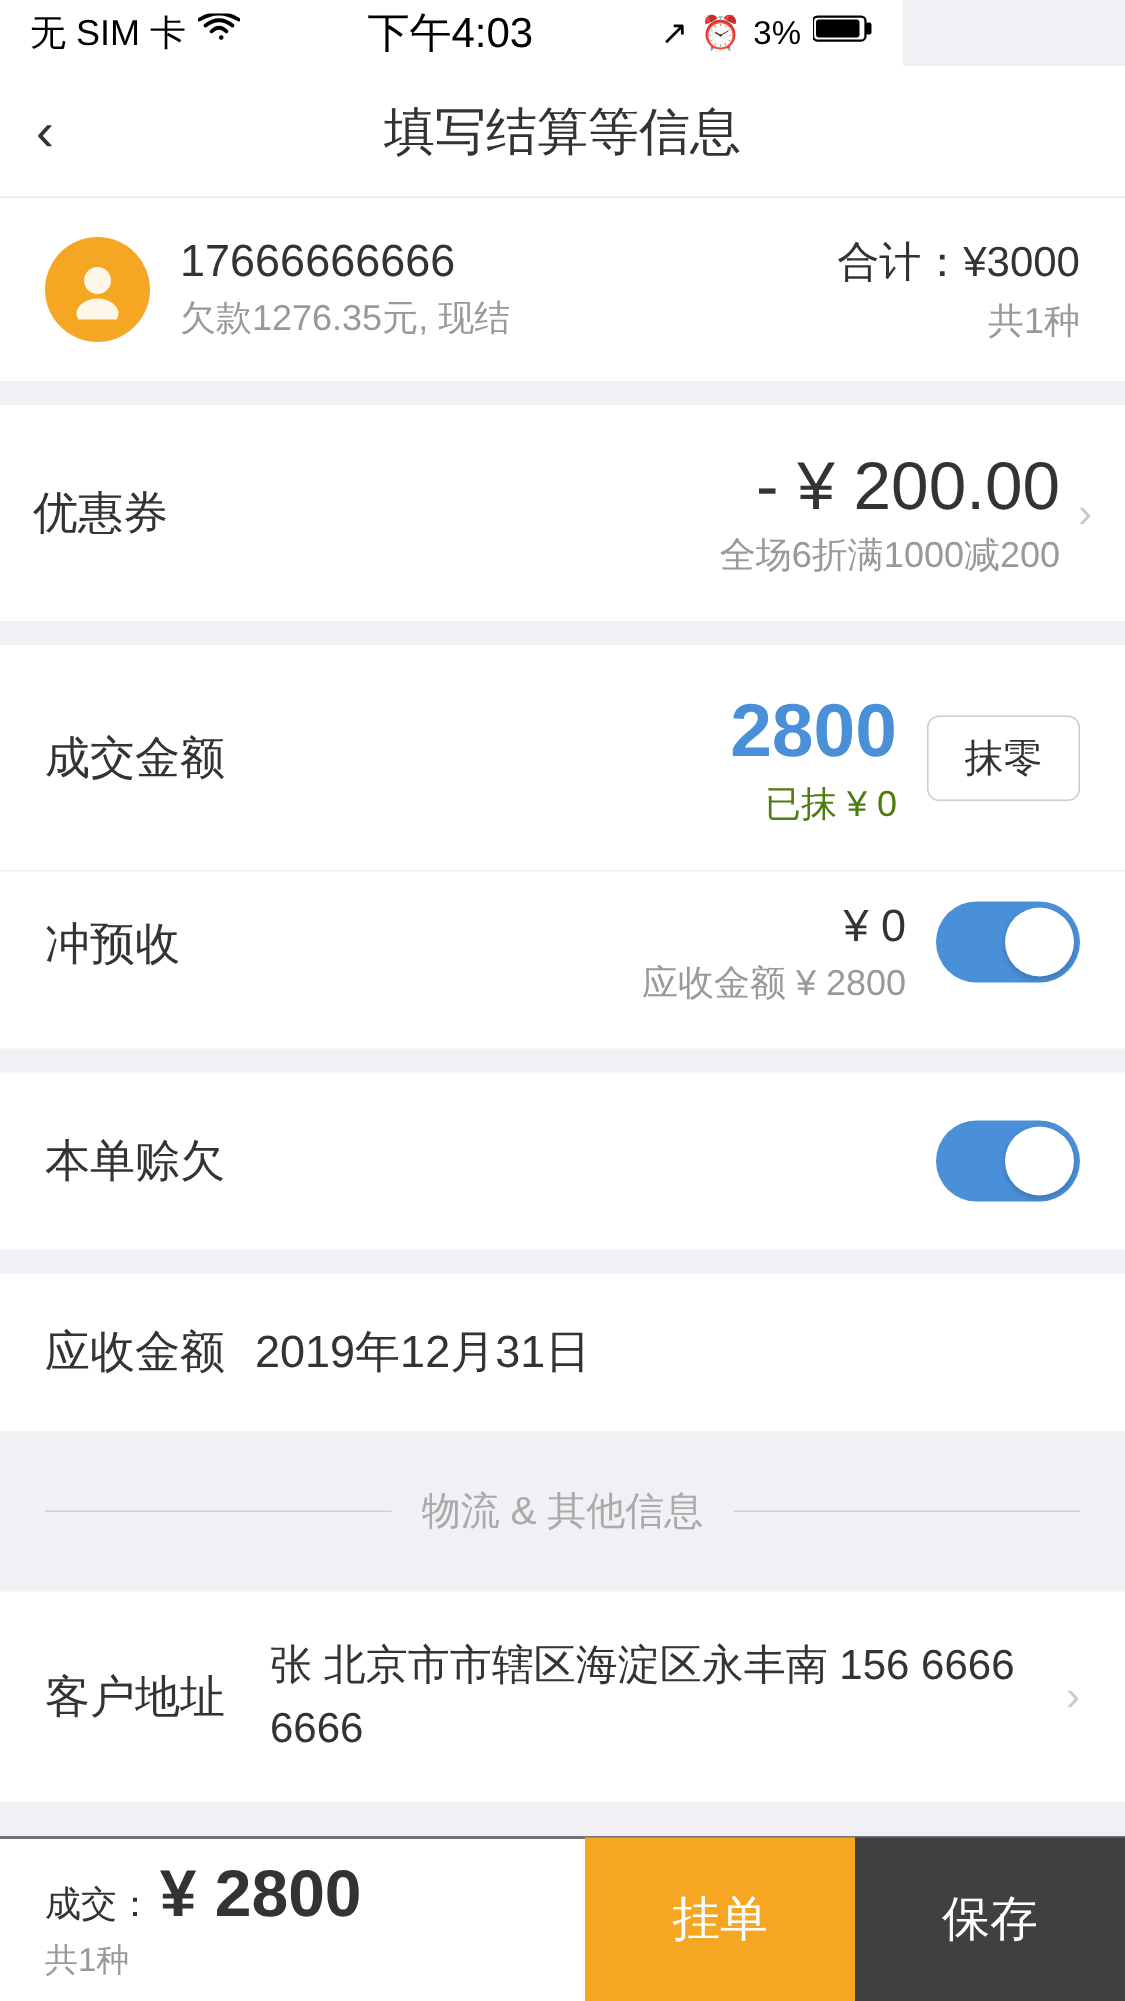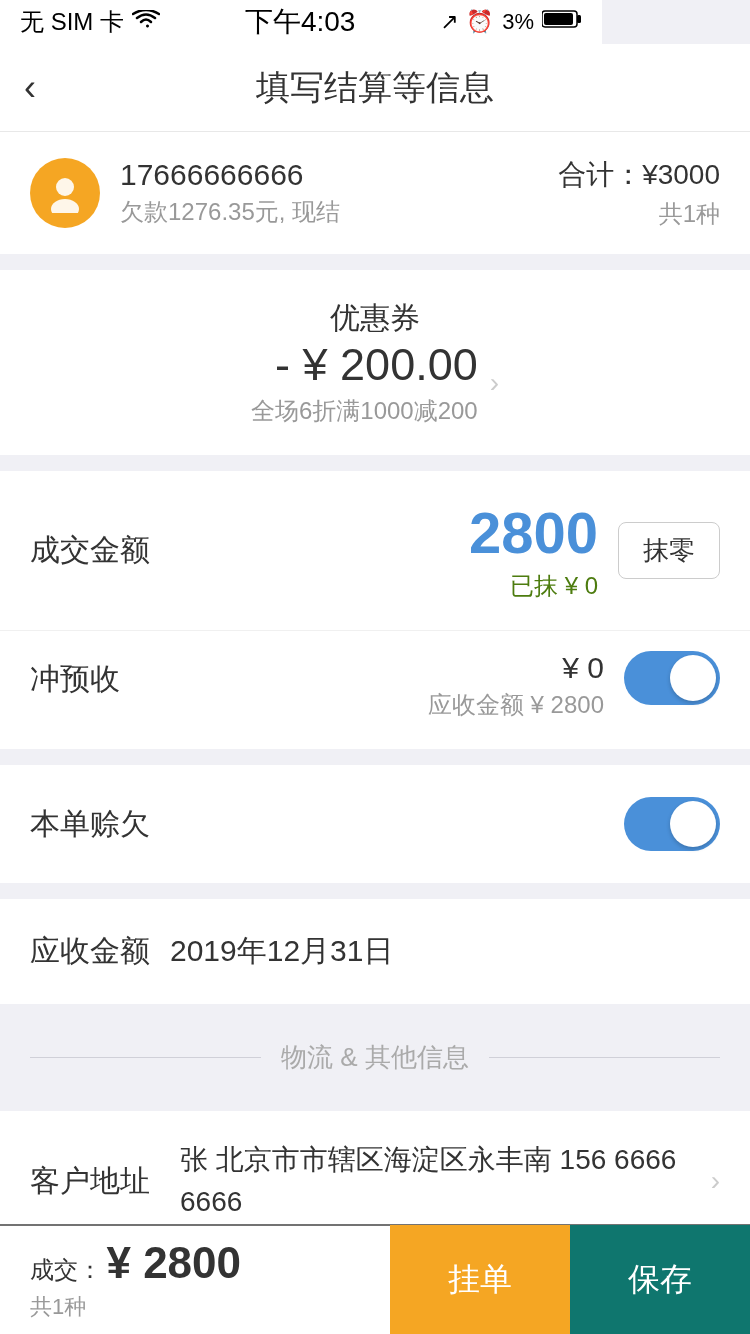--- a/index.html
+++ b/index.html
@@ -124,26 +124,25 @@
     }
     .user-count {
       font-size: 24px;
       color: #999;
       margin-top: 4px;
     }
 
     
     .coupon-row {
       background: #fff;
-      padding: 28px 42px;
-      display: flex;
-      align-items: center;
-      justify-content: space-between;
-      margin-bottom: 16px;
-      flex-direction: column;
+      padding: 28px 22px;
+      display: flex;
+      align-items: center;
+      justify-content: space-between;
+      margin-bottom: 16px;
     }
     .coupon-label {
       font-size: 30px;
       color: #333;
     }
     .coupon-right {
       display: flex;
       align-items: center;
       gap: 12px;
     }
@@ -178,21 +177,21 @@
     .amount-label {
       font-size: 30px;
       color: #333;
     }
     .amount-right {
       display: flex;
       align-items: center;
       gap: 20px;
     }
     .amount-value {
-      font-size: 58px;
+      font-size: 50px;
       font-weight: 600;
       color: #4a90d9;
       text-align: right;
     }
     .amount-sub {
       font-size: 24px;
       color: #4d7c0f;
       text-align: right;
       margin-top: 4px;
     }
@@ -371,21 +370,21 @@
       display: flex;
       align-items: center;
       justify-content: center;
       font-size: 32px;
       color: #fff;
       cursor: pointer;
     }
     .bottom-btn-save {
       width: 180px;
       height: 110px;
-      background: #0f766e;
+      background: #404040;
       display: flex;
       align-items: center;
       justify-content: center;
       font-size: 32px;
       color: #fff;
       cursor: pointer;
     }
 
     
     .gray-area {

